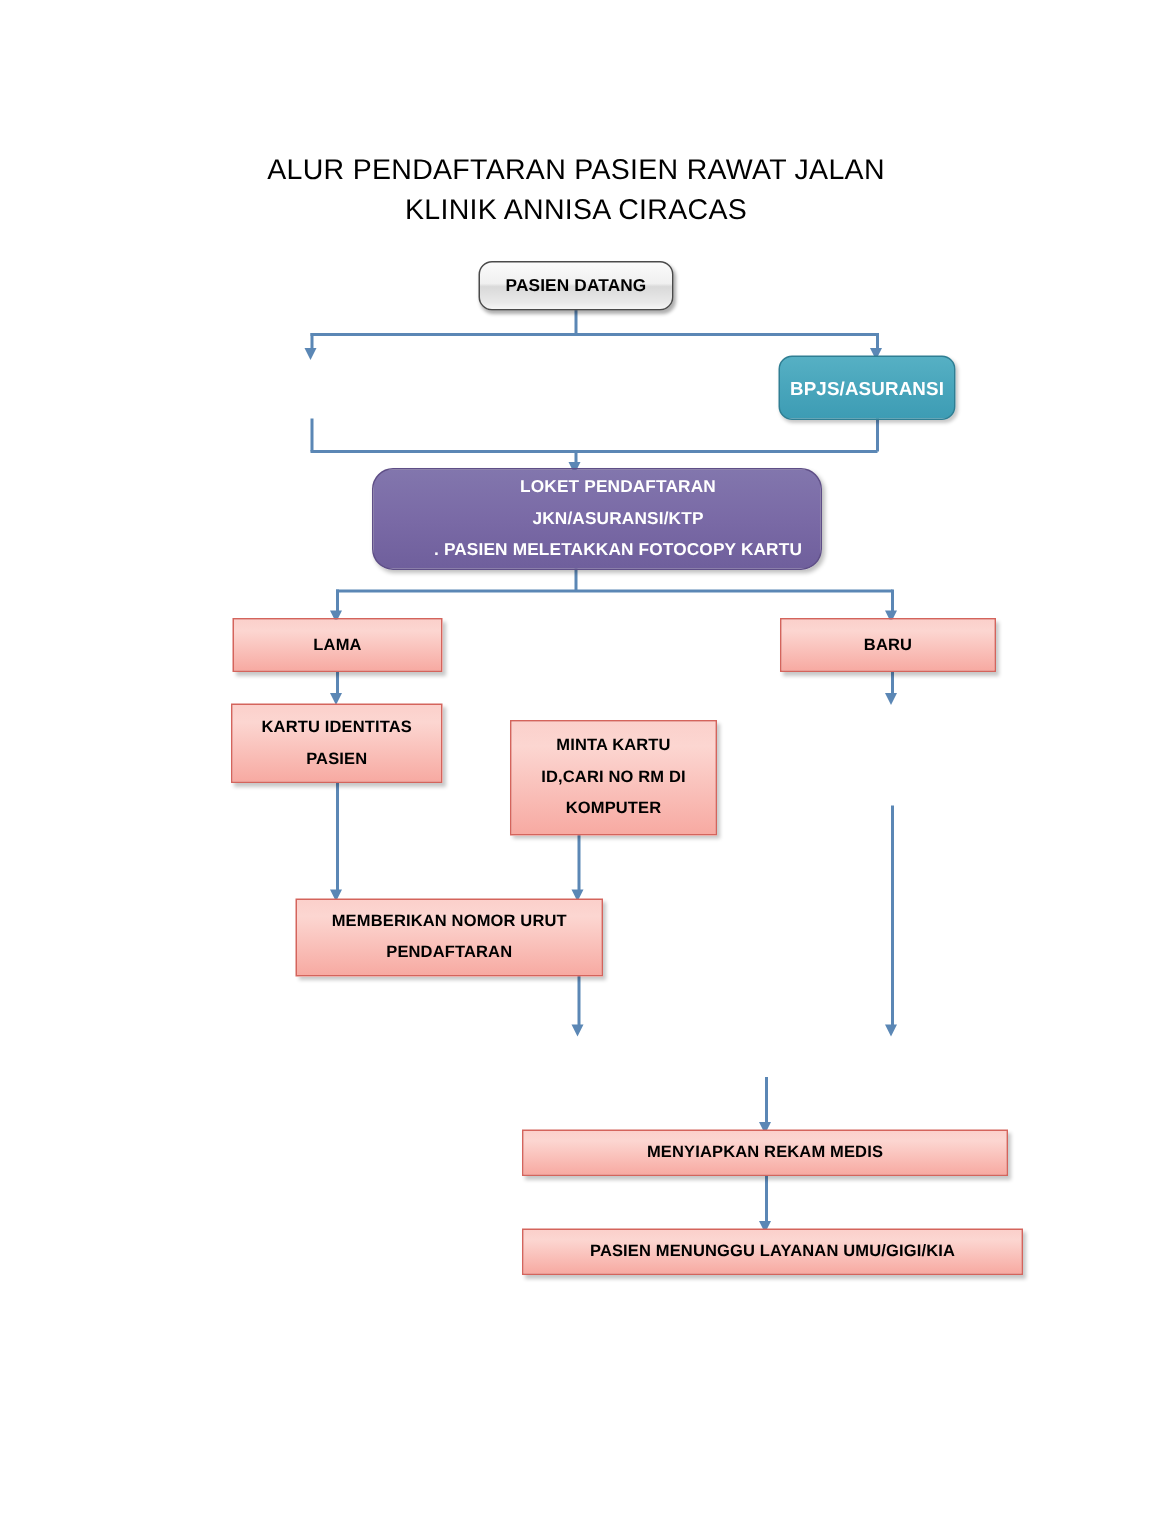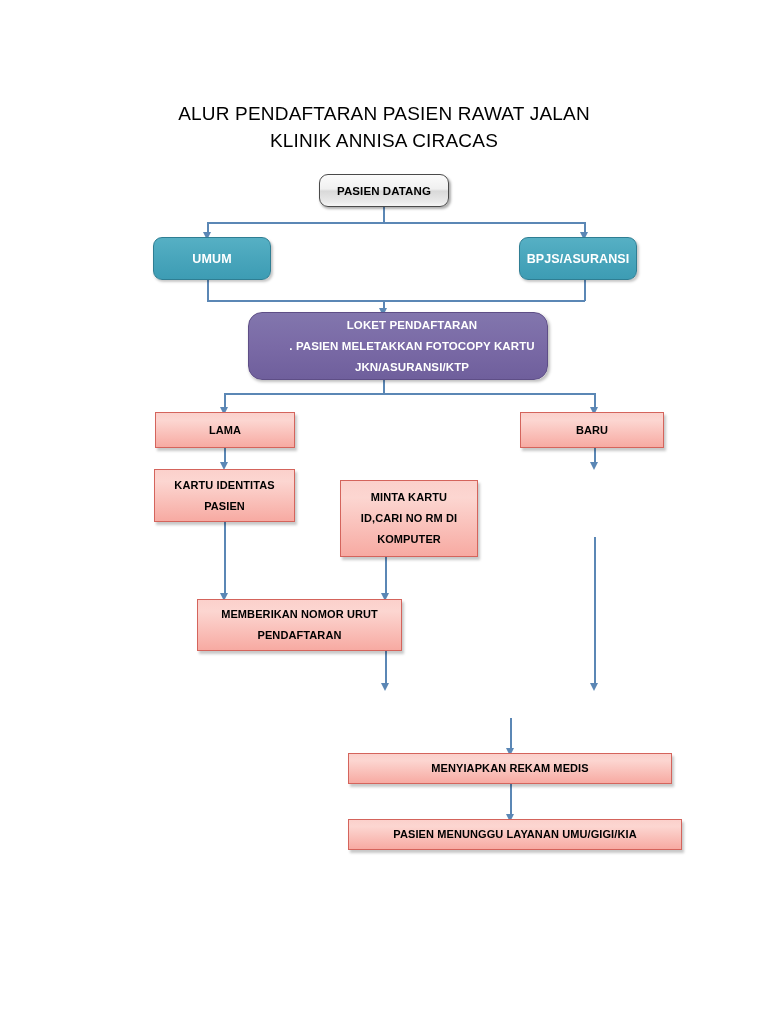--- a/index.html
+++ b/index.html
@@ -163,32 +163,29 @@
   <div class="conn vline" style="left:510px; top:718px; height:32px;"></div>
   <div class="arrow" style="left:506px; top:748px;"></div>
 
   <div class="conn vline" style="left:510px; top:784px; height:32px;"></div>
   <div class="arrow" style="left:506px; top:814px;"></div>
 
   <div class="node node-grey" style="left:319px; top:174px; width:130px; height:33px;">
     <span class="ln">PASIEN DATANG</span>
   </div>
 
-  <div class="node node-teal" style="left:153px; top:237px; width:118px; height:43px;">
-    <span class="ln">UMUM</span>
-  </div>
 
   <div class="node node-teal" style="left:519px; top:237px; width:118px; height:43px;">
     <span class="ln">BPJS/ASURANSI</span>
   </div>
 
   <div class="node node-purple" style="left:248px; top:312px; width:300px; height:68px;">
     <span class="ln">LOKET PENDAFTARAN</span>
+    <span class="ln">JKN/ASURANSI/KTP</span>
     <span class="ln">. PASIEN MELETAKKAN FOTOCOPY KARTU</span>
-    <span class="ln">JKN/ASURANSI/KTP</span>
   </div>
 
   <div class="node node-pink" style="left:155px; top:412px; width:140px; height:36px;">
     <span class="ln">LAMA</span>
   </div>
 
   <div class="node node-pink" style="left:520px; top:412px; width:144px; height:36px;">
     <span class="ln">BARU</span>
   </div>
 

